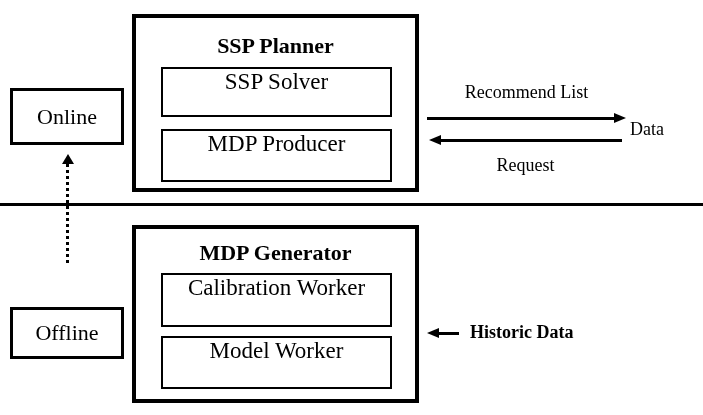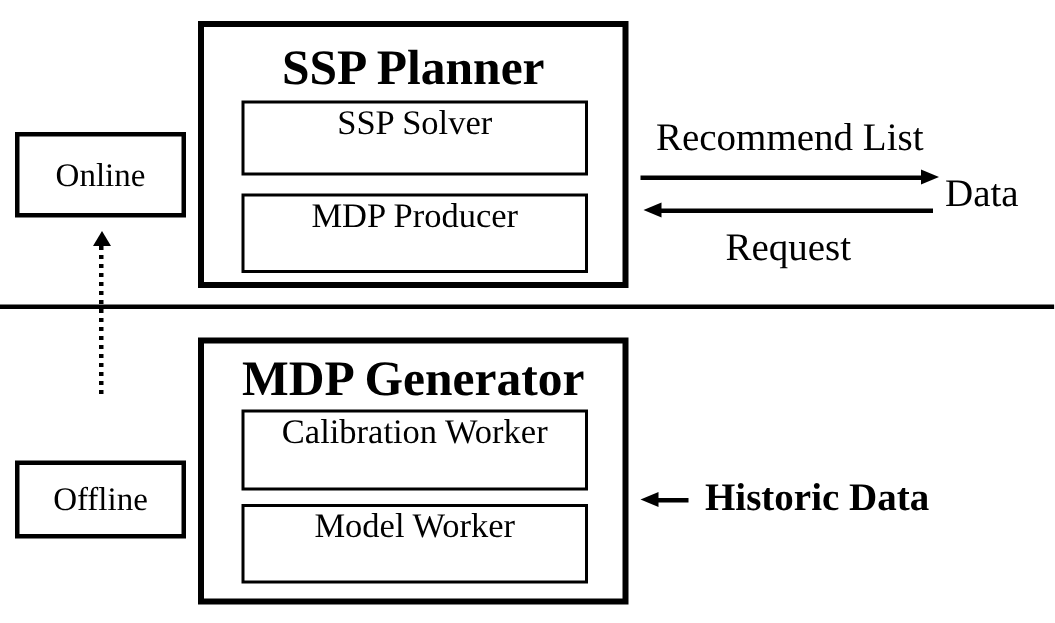--- a/index.html
+++ b/index.html
@@ -25,21 +25,21 @@
   .side-box {
     border: 3px solid #000000;
     display: flex; align-items: center; justify-content: center;
     font-size: 22px; white-space: nowrap;
   }
 
   .group-title {
     position: absolute;
     text-align: center;
     font-weight: bold;
-    font-size: 33px;
+    font-size: 22px;
     line-height: 30px;
     white-space: nowrap;
   }
 
   #ssp-planner    { left: 132px; top: 14px;  width: 287px; height: 178px; }
   #ssp-title      { left: 132px; top: 31px;  width: 287px; }
   #ssp-solver     { left: 161px; top: 67px;  width: 231px; height: 50px; }
   #mdp-producer   { left: 161px; top: 129px; width: 231px; height: 53px; }
 
   #mdp-generator  { left: 132px; top: 225px; width: 287px; height: 178px; }
@@ -90,21 +90,21 @@
   #req-line  { left: 440px; top: 139px; width: 182px; }
   #req-head  { left: 429px; top: 135px; }
   #hist-line { left: 438px; top: 332px; width: 21px; }
   #hist-head { left: 427px; top: 328px; }
   #flow-line { left: 66px;  top: 164px; height: 101px; }
   #flow-head { left: 62px;  top: 154px; }
 
   
   .flabel {
     position: absolute;
-    font-size: 26px; line-height: 30px;
+    font-size: 18px; line-height: 30px;
     white-space: nowrap;
   }
   .centered { text-align: center; }
 
   #recommend-label { left: 427px; top: 77px;  width: 199px; }
   #user-label      { left: 630px; top: 114px; }
   #request-label   { left: 429px; top: 150px; width: 193px; }
   #historic-label  { left: 470px; top: 317px; font-weight: bold; }
 </style>
 </head>

